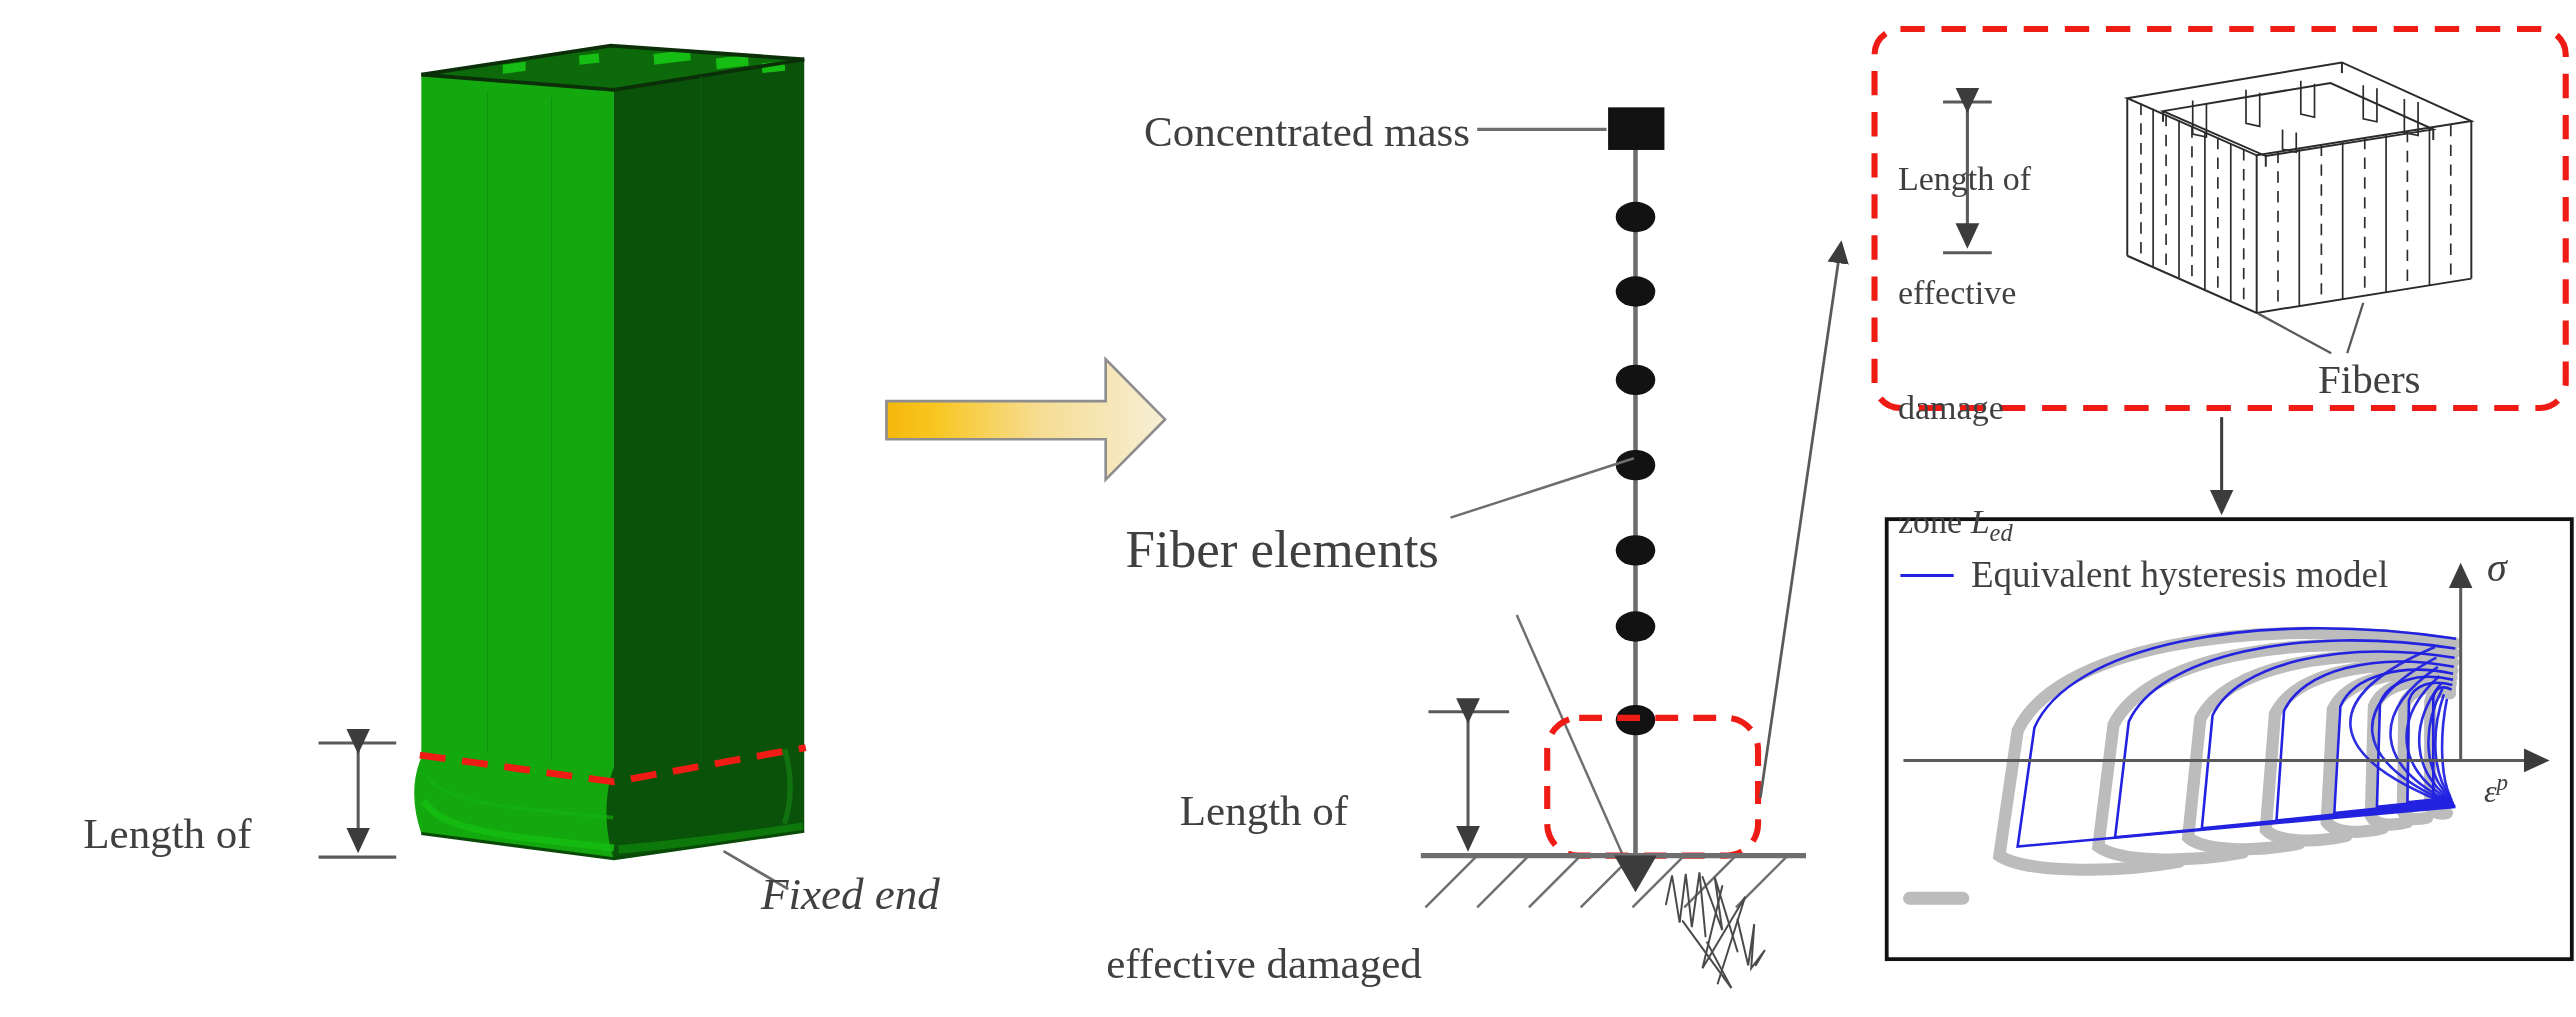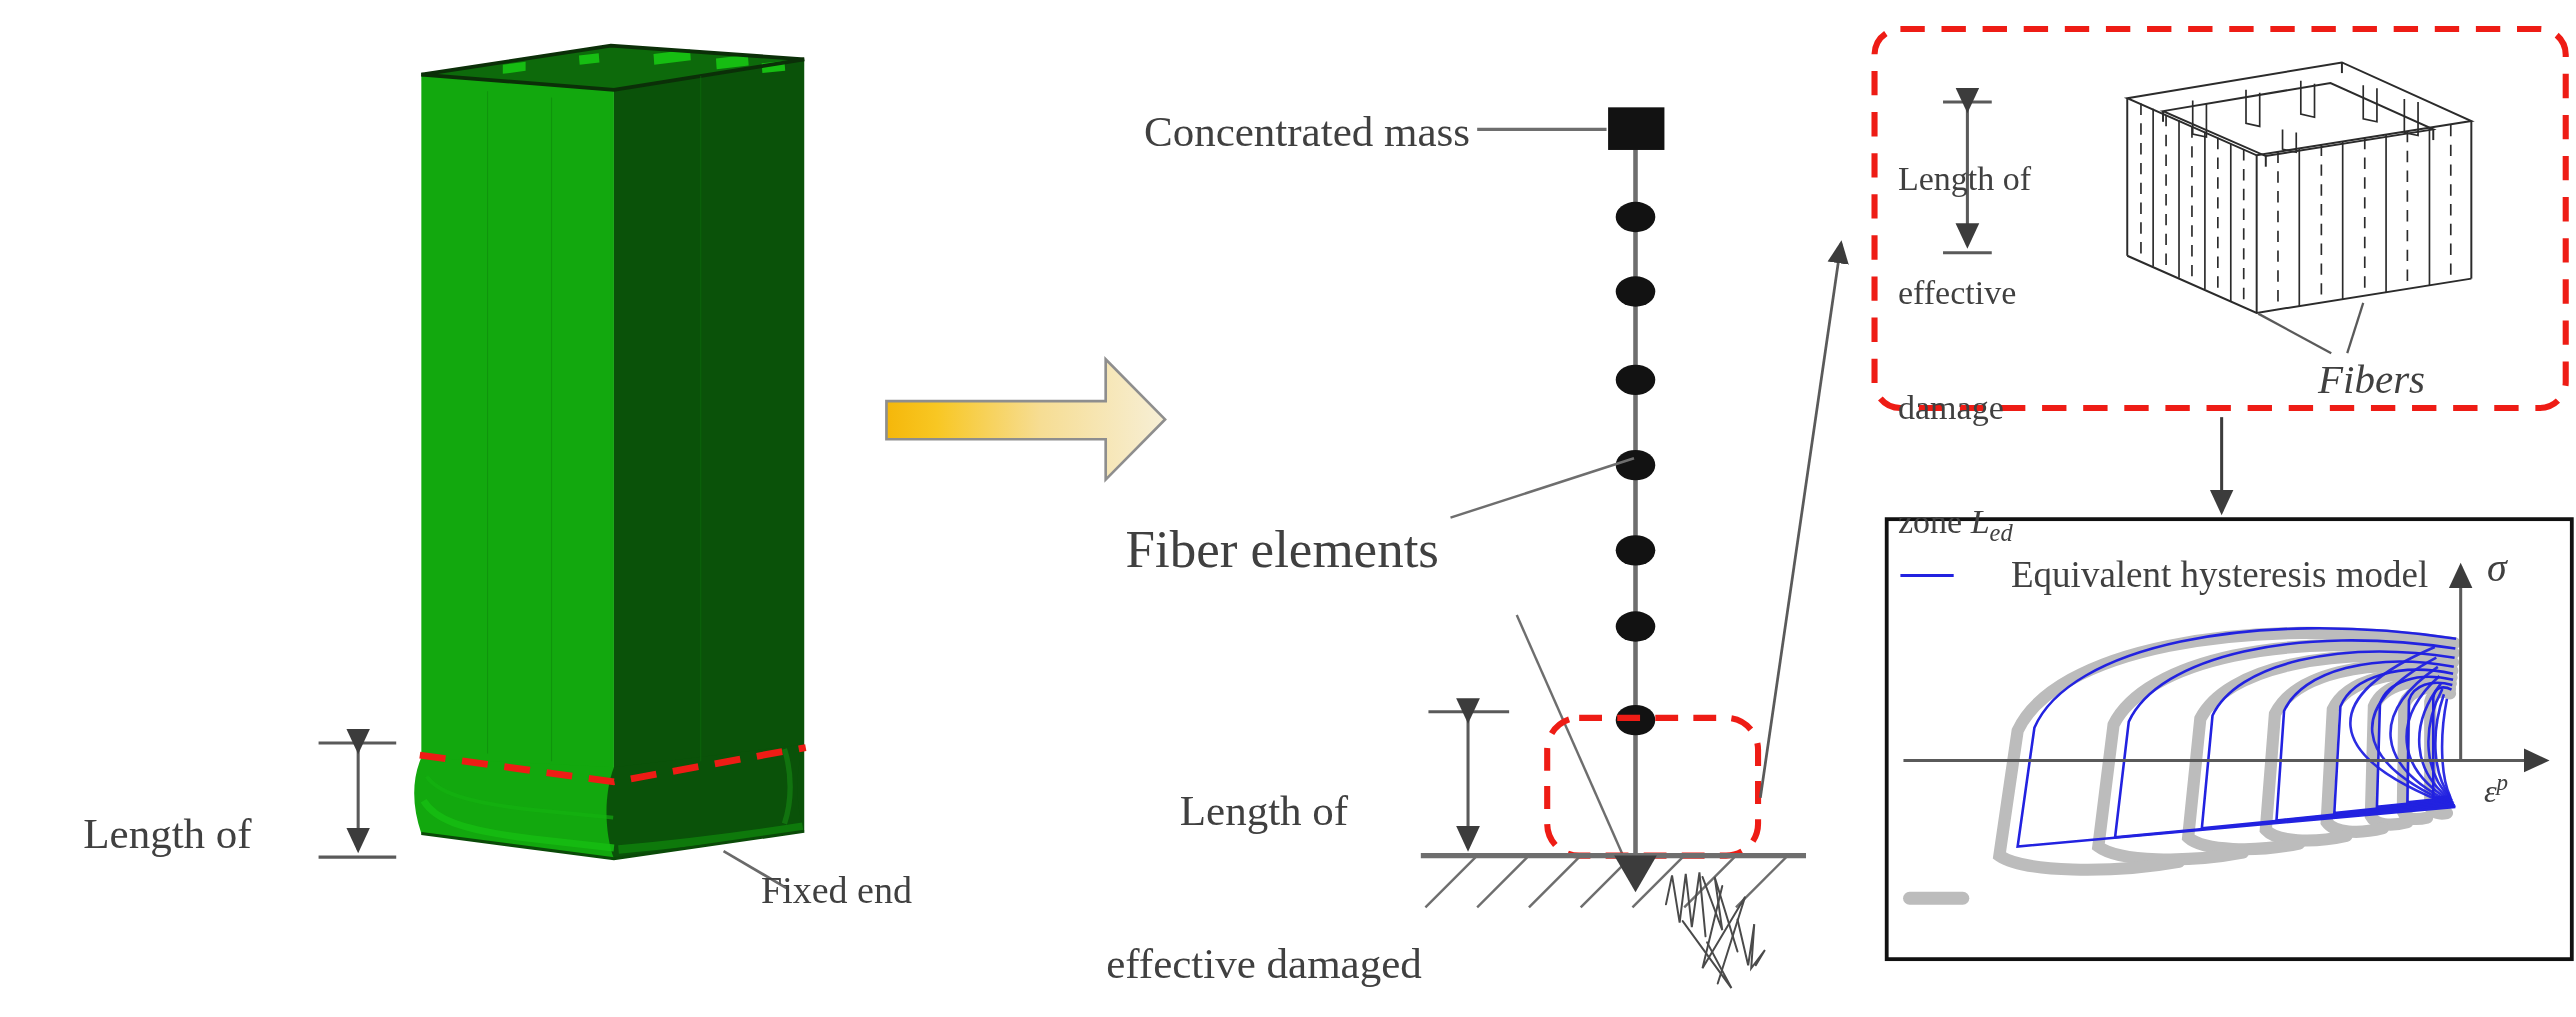--- a/index.html
+++ b/index.html
@@ -262,40 +262,40 @@
     <line x1="2496" y1="756" x2="2566" y2="756" stroke="#2222e0" stroke-width="4"></line>
     <line x1="2508" y1="1180" x2="2578" y2="1180" stroke="#bcbcbc" stroke-width="17" stroke-linecap="round"></line>
   </g>
 </svg>
 
 <div class="lbl ctr" style="left:23px; top:708px; width:289px; font-size:43px;">
   <div>Length of</div>
   
 </div>
 
-<div class="lbl" style="left:761px; top:868px; font-size:38px;">Fixed end</div>
+<div class="lbl" style="left:761px; top:868px; font-size:45px;font-style:italic;">Fixed end</div>
 
 <div class="lbl rt" style="left:1066px; top:107px; width:404px; font-size:43px;">Concentrated mass</div>
 
 <div class="lbl rt" style="left:1043px; top:518px; width:396px; font-size:53px;">Fiber elements</div>
 
 <div class="lbl ctr" style="left:1104px; top:685px; width:320px; font-size:43px;">
   <div>Length of</div>
   <div>effective damaged</div>
   
 </div>
 
 <div class="lbl" style="left:1898px; top:84px; width:198px; font-size:34px; line-height:1.12;">
   <div>Length of</div>
   <div>effective</div>
   <div>damage</div>
   <div><span>zone </span><span class="it">L</span><span class="sub it">ed</span></div>
 </div>
 
-<div class="lbl" style="left:2318px; top:355px; font-size:41px;font-style:italic;">Fibers</div>
-
-<div class="lbl" style="left:1971px; top:553px; font-size:37px;margin-left:40px;">Equivalent hysteresis model</div>
+<div class="lbl" style="left:2318px; top:355px; font-size:41px;">Fibers</div>
+
+<div class="lbl" style="left:1971px; top:553px; font-size:37px;">Equivalent hysteresis model</div>
 
 <div class="lbl it" style="left:2487px; top:544px; font-size:40px;">σ</div>
 <div class="lbl" style="left:2484px; top:769px; font-size:32px;"><span class="it">ε</span><span class="sup it">p</span></div>
 
 </div>
 
 
 </body></html>

